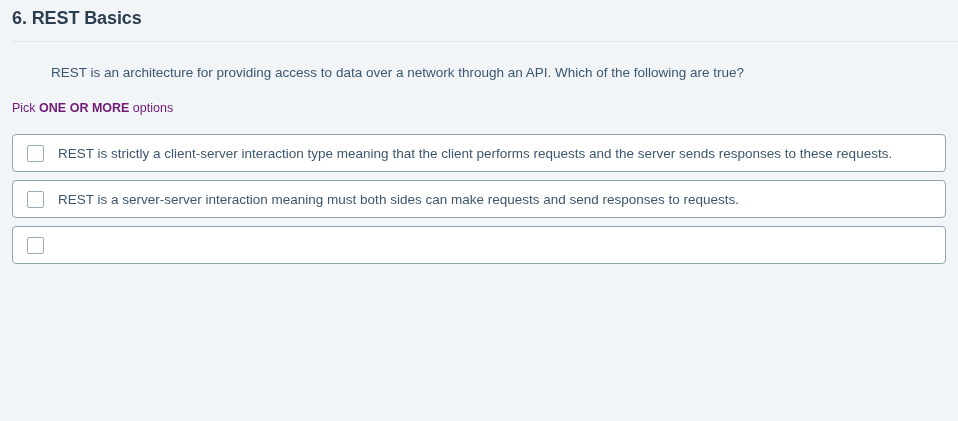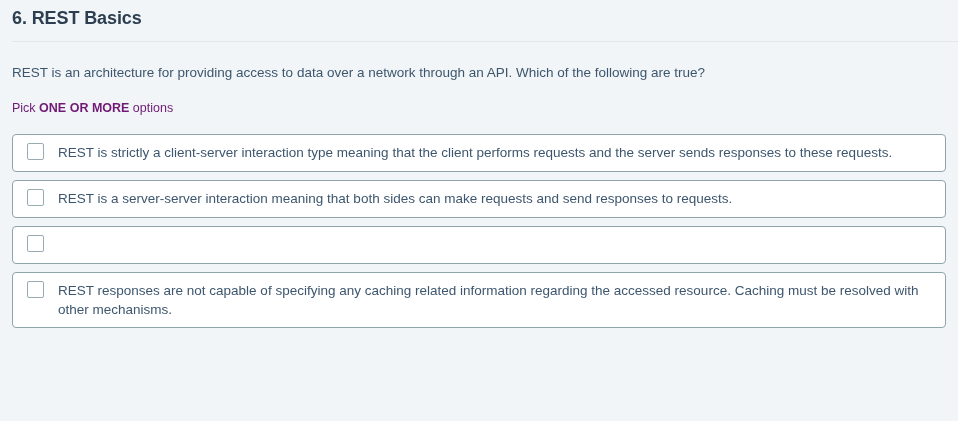--- a/index.html
+++ b/index.html
@@ -35,40 +35,42 @@
     height: 1px;
     background: #e2e7ea;
     margin: 11px 0 0 12px;
   }
 
   .question-text {
     font-size: 13.5px;
     color: #3d566e;
     line-height: 18px;
     padding: 22px 12px 0 12px;
+    margin-left: 39px;
   }
 
   .pick-hint {
     font-size: 12.5px;
     color: #701a75;
     padding: 18px 12px 0 12px;
     line-height: 16px;
   }
   .pick-hint b { font-weight: bold; }
 
   .options {
     margin-top: 18px;
     padding: 0 12px;
   }
 
   .option {
     background: #ffffff;
     border: 1px solid #8fa5ab;
     border-radius: 4px;
     display: flex;
+    align-items: center;
     margin-bottom: 8px;
     box-sizing: border-box;
     min-height: 38px;
     padding: 8px 10px 8px 14px;
     cursor: pointer;
   }
 
   .checkbox {
     width: 17px;
     height: 17px;
@@ -104,26 +106,22 @@
 
   <div class="options">
 
     <div class="option">
       <span class="checkbox"></span>
       <span class="option-label">REST is strictly a client-server interaction type meaning that the client performs requests and the server sends responses to these requests.</span>
     </div>
 
     <div class="option">
       <span class="checkbox"></span>
-      <span class="option-label">REST is a server-server interaction meaning that both sides can make requests and send responses to requests.</span>
+      <span class="option-label">REST is a server-server interaction meaning must both sides can make requests and send responses to requests.</span>
     </div>
 
     <div class="option">
       <span class="checkbox"></span>
     </div>
 
-    <div class="option">
-      <span class="checkbox"></span>
-      <span class="option-label">REST responses are not capable of specifying any caching related information regarding the accessed resource. Caching must be resolved with other mechanisms.</span>
-    </div>
 
   </div>
 </div>
 
 </body></html>

